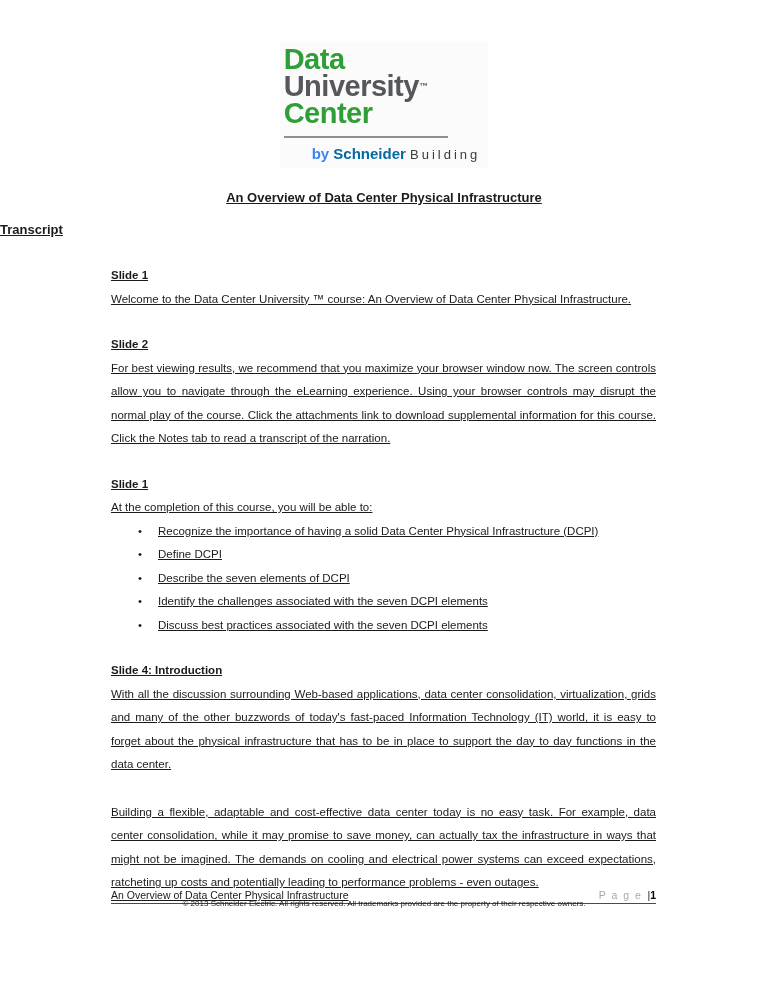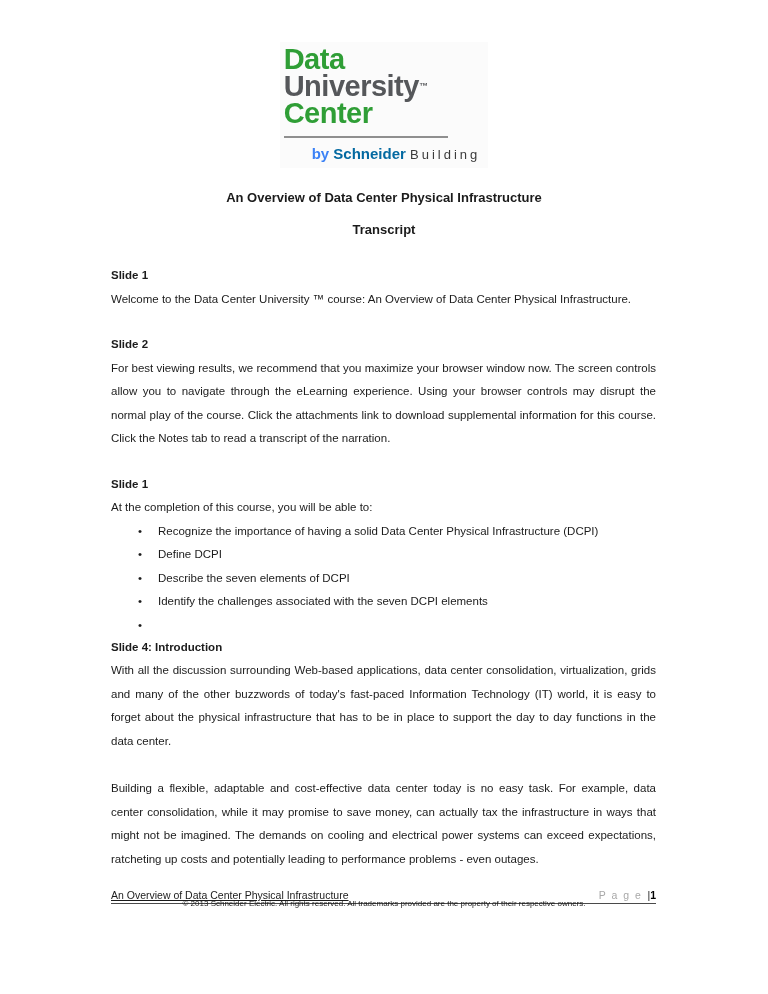--- a/index.html
+++ b/index.html
@@ -4,20 +4,21 @@
 <style>
   html, body { margin: 0; padding: 0; background: #ffffff; }
   .page {
     position: relative;
     width: 768px;
     height: 994px;
     background: #ffffff;
     overflow: hidden;
     font-family: "Liberation Sans", "DejaVu Sans", sans-serif;
     color: #1b1b1b;
+    text-decoration: underline;
   }
 
   
   .logo-block { margin-top: 42px; text-align: center; }
   .logo {
     display: inline-block;
     text-align: left;
     background: #fbfbfb;
     padding: 4px 8px 6px 4px;
   }
@@ -45,21 +46,20 @@
     margin: 22px 0 0 0;
     font-size: 13px;
     font-weight: bold;
     text-align: center;
     line-height: 16px;
   }
   .doc-title-2 {
     margin: 16px 0 0 0;
     font-size: 13px;
     font-weight: bold;
-    text-align: center;
     line-height: 16px;
   }
 
   
   .content { margin: 8px 112px 0 111px; }
   .slide { margin-top: 22px; }
   .slide.first { margin-top: 26px; }
   .slide-heading {
     margin: 0;
     font-size: 11.5px;
@@ -155,21 +155,21 @@
     </section>
 
     <section class="slide">
       <h3 class="slide-heading">Slide 1</h3>
       <p>At the completion of this course, you will be able to:</p>
       <ul class="objectives">
         <li><span class="bullet">•</span><span>Recognize the importance of having a solid Data Center Physical Infrastructure (DCPI)</span></li>
         <li><span class="bullet">•</span><span>Define DCPI</span></li>
         <li><span class="bullet">•</span><span>Describe the seven elements of DCPI</span></li>
         <li><span class="bullet">•</span><span>Identify the challenges associated with the seven DCPI elements</span></li>
-        <li><span class="bullet">•</span></li>
+        <li><span class="bullet">•</span><span>Discuss best practices associated with the seven DCPI elements</span></li>
       </ul>
     </section>
 
     <section class="slide">
       <h3 class="slide-heading">Slide 4: Introduction</h3>
       <p>With all the discussion surrounding Web-based applications, data center consolidation, virtualization, grids and many of the other buzzwords of today's fast-paced Information Technology (IT) world, it is easy to forget about the physical infrastructure that has to be in place to support the day to day functions in the data center.</p>
       <p class="para-gap">Building a flexible, adaptable and cost-effective data center today is no easy task. For example, data center consolidation, while it may promise to save money, can actually tax the infrastructure in ways that might not be imagined. The demands on cooling and electrical power systems can exceed expectations, ratcheting up costs and potentially leading to performance problems - even outages.</p>
     </section>
 
   </div>

